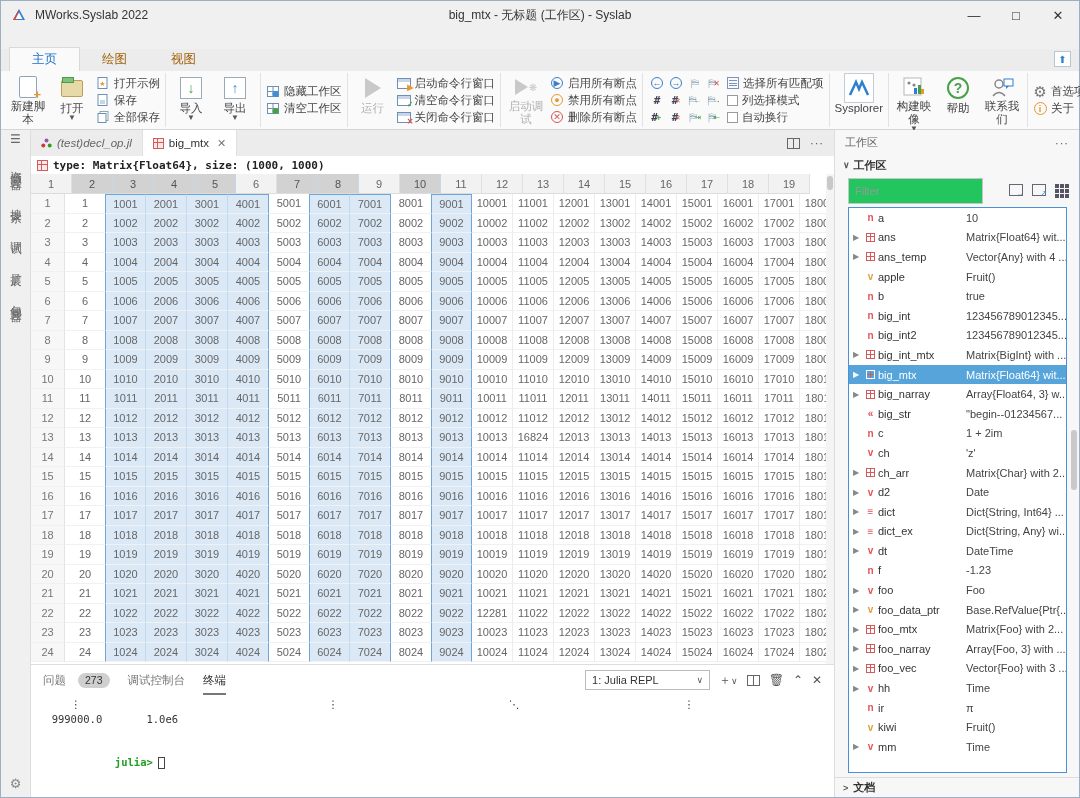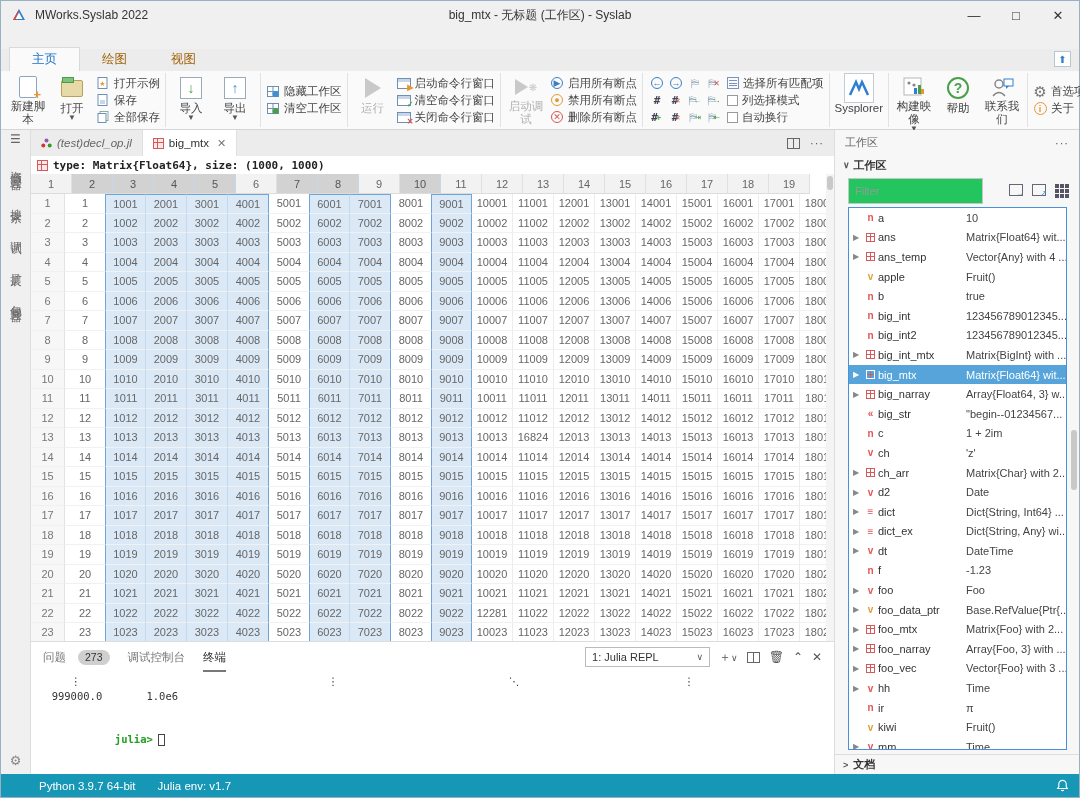--- a/index.html
+++ b/index.html
@@ -1349,23 +1349,13 @@
       <div class="ws-docs">
         <span class="chev">&gt;</span>
         <span>文档</span>
       </div>
       <div class="rscroll" style="top:300px">
           <div class="thumb"></div>
         </div>
     </div>
   </div>
 
-  <div class="statusbar">
-    <span>Python 3.9.7 64-bit</span>
-    <span>Julia env: v1.7</span>
-    <span class="sb-right">
-      <svg width="13" height="13" viewBox="0 0 14 14">
-        <path d="M7 1.5 a4 4 0 0 1 4 4 v3 l1.2 1.8 H1.8 L3 8.5 v-3 a4 4 0 0 1 4-4 z" fill="none" stroke="#fff" stroke-width="1.2"></path>
-        <path d="M5.7 11.7 a1.4 1.4 0 0 0 2.6 0" fill="none" stroke="#fff" stroke-width="1.2"></path>
-      </svg>
-    </span>
-  </div>
 </div>
 
 </body></html>

